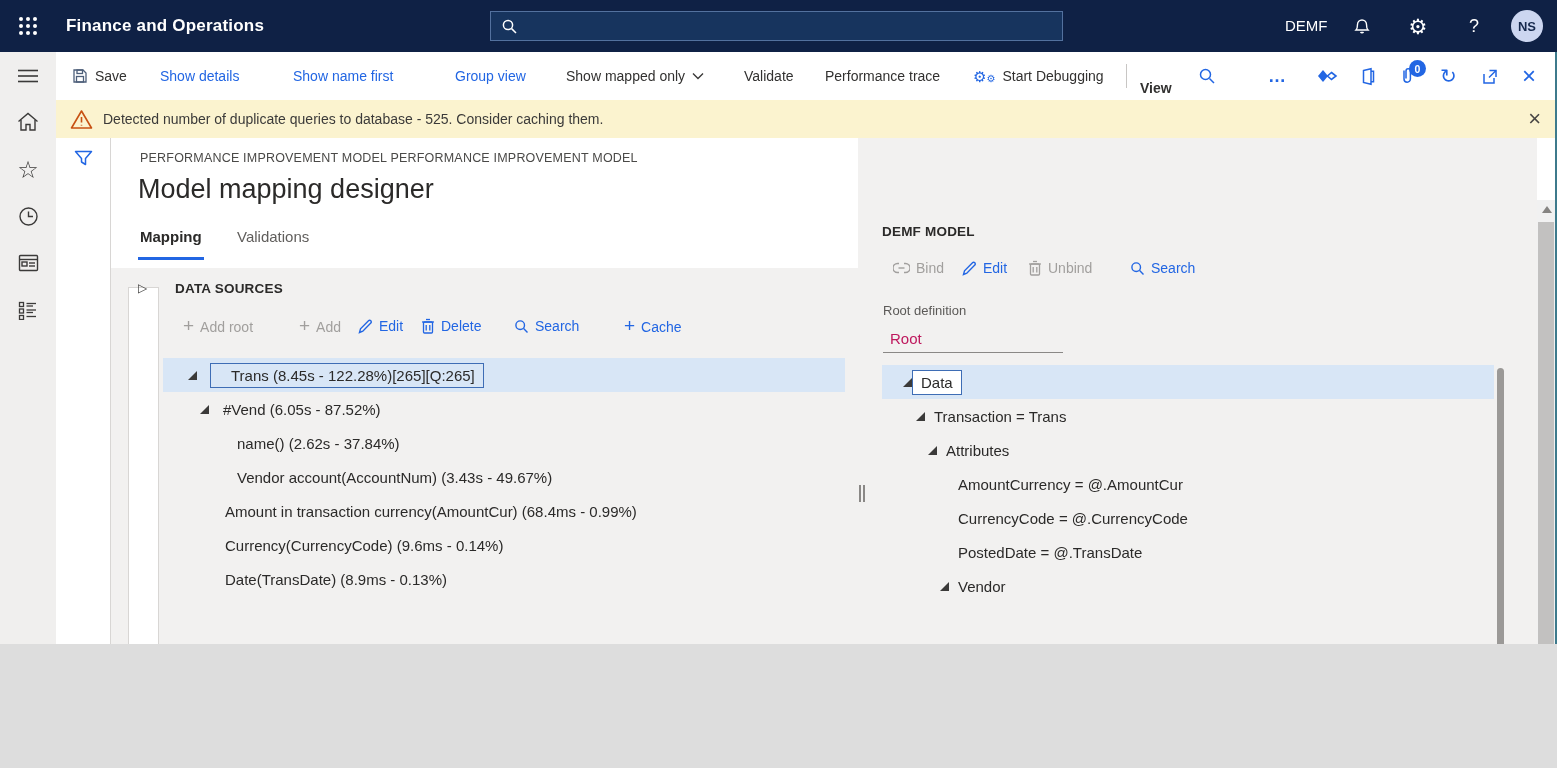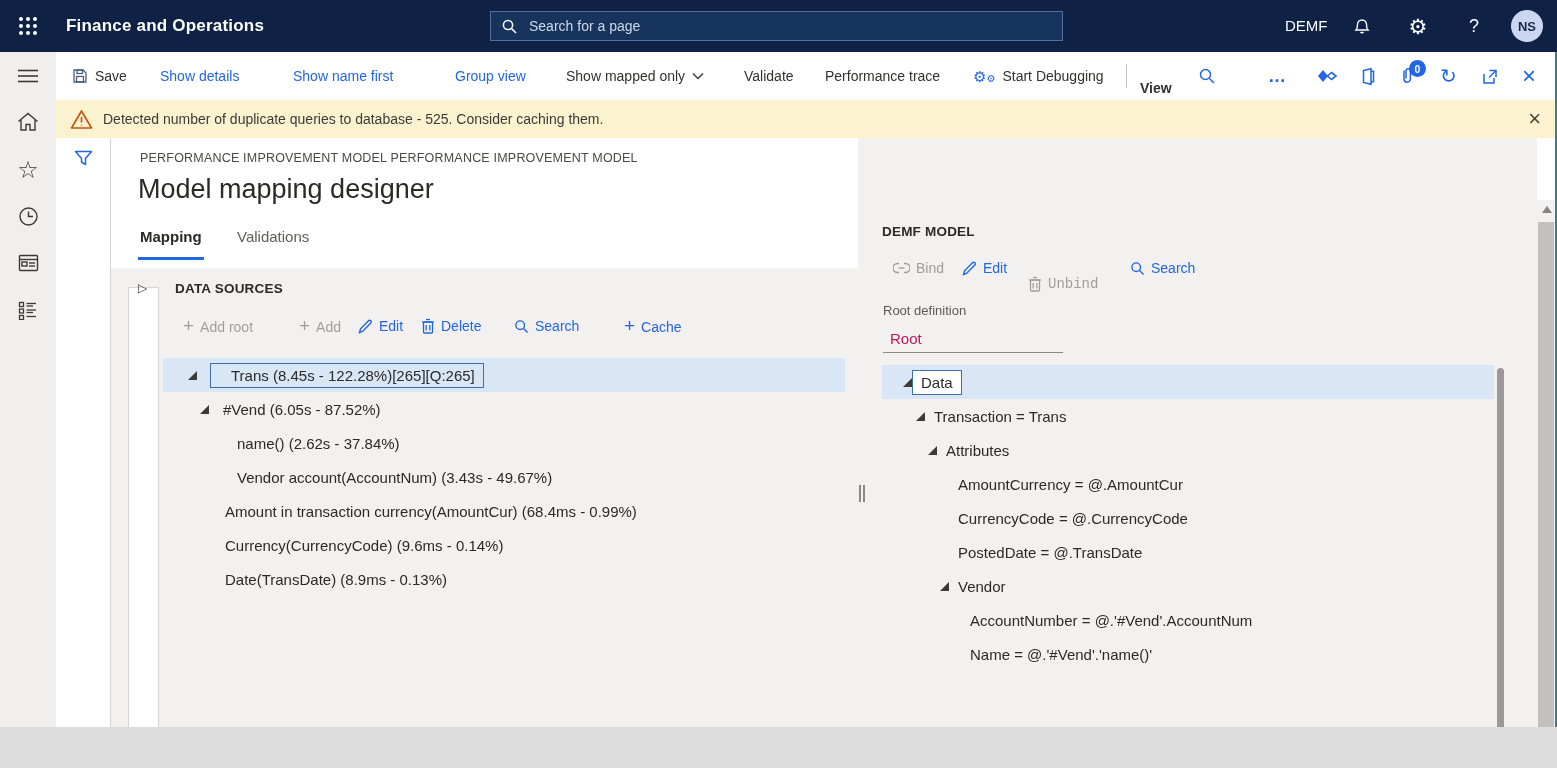--- a/index.html
+++ b/index.html
@@ -1,16 +1,16 @@
 <!DOCTYPE html>
 <html><head>
 <meta charset="utf-8">
 <style>
   html,body{margin:0;padding:0;background:#dddddd;}
-  .stage{position:relative;width:1557px;height:727px;background:#ffffff;overflow:hidden;
+  .stage{position:relative;width:1557px;height:644px;background:#ffffff;overflow:hidden;
          font-family:"Liberation Sans",sans-serif;color:#323130;}
   .abs{position:absolute;}
   svg{display:block;}
 
   
   .topbar{left:0;top:0;width:1557px;height:52px;background:#0f2145;display:flex;align-items:center;}
   .waffle{left:12px;top:10px;width:32px;height:32px;display:flex;align-items:center;justify-content:center;cursor:pointer;}
   .app-title{left:66px;top:0;height:52px;line-height:52px;color:#ffffff;font-size:17px;font-weight:700;letter-spacing:.2px;}
   .top-search{left:490px;top:11px;width:573px;height:30px;background:#17345e;border:1px solid #53719e;
               display:flex;align-items:center;padding:0 10px;box-sizing:border-box;}
@@ -119,21 +119,20 @@
     </svg>
   </div>
   <div class="abs app-title">Finance and Operations</div>
   <div class="abs top-search">
     <span>
       <svg width="17" height="17" viewBox="0 0 17 17" fill="none" stroke="#ffffff" stroke-width="1.5">
         <circle cx="7" cy="7" r="4.6"></circle>
           <line x1="10.6" y1="10.6" x2="15" y2="15"></line>
       </svg>
     </span>
-    <input placeholder="Search for a page" style="">
   </div>
   <div class="abs company tb-right">DEMF</div>
   <div class="abs tb-ic" style="left:1344px;">
     <svg width="20" height="20" viewBox="0 0 20 20" fill="none" stroke="#ffffff" stroke-width="1.4">
       <path d="M4 14 C5.5 12.5 5.5 10 5.5 8.5 a4.5 4.5 0 0 1 9 0 C14.5 10 14.5 12.5 16 14 Z"></path>
       <path d="M8.5 16 a1.8 1.8 0 0 0 3 0"></path>
     </svg>
   </div>
   <div class="abs tb-ic" style="left:1400px;">
     <span class="gear-glyph">⚙</span>
@@ -405,21 +404,21 @@
     <span>Bind</span>
   </div>
   <div class="abs tool tool-blue" style="left:962px;top:260px;">
     <span>
       <svg width="15" height="15" viewBox="0 0 15 15" fill="none" stroke="#2266e3" stroke-width="1.4">
         <path d="M1.5 13.5 L2.5 9.8 L10.5 1.8 a1.6 1.6 0 0 1 2.3 2.3 L4.8 12.2 Z"></path>
       </svg>
     </span>
     <span>Edit</span>
   </div>
-  <div class="abs tool tool-gray" style="left:1028px;top:276px;font-family:Liberation Mono, monospace;">
+  <div class="abs tool tool-gray" style="left:1028px;top:260px;">
     <span>
       <svg width="14" height="16" viewBox="0 0 14 16" fill="none" stroke="#a19f9d" stroke-width="1.3">
         <rect x="2.5" y="4" width="9" height="11" rx="1"></rect>
         <line x1="1" y1="4" x2="13" y2="4"></line>
           <line x1="5" y1="1.5" x2="9" y2="1.5"></line>
         <line x1="5.2" y1="7" x2="5.2" y2="12.5"></line>
           <line x1="8.8" y1="7" x2="8.8" y2="12.5"></line>
       </svg>
     </span>
     <span>Unbind</span>
@@ -456,23 +455,20 @@
   <div class="abs tree-row" style="left:882px;top:501px;width:612px;">
     <span style="margin-left:76px;">CurrencyCode = @.CurrencyCode</span>
   </div>
   <div class="abs tree-row" style="left:882px;top:535px;width:612px;">
     <span style="margin-left:76px;">PostedDate = @.TransDate</span>
   </div>
   <div class="abs tree-row" style="left:882px;top:569px;width:612px;">
     <span class="tri-exp" style="margin-left:58px;"></span>
     <span style="margin-left:9px;">Vendor</span>
   </div>
-  <div class="abs tree-row" style="left:882px;top:603px;width:612px;">
-    <span style="margin-left:88px;">AccountNumber = @.'#Vend'.AccountNum</span>
-  </div>
   <div class="abs tree-row" style="left:882px;top:637px;width:612px;">
     <span style="margin-left:88px;">Name = @.'#Vend'.'name()'</span>
   </div>
 
   <div class="abs divider" style="left:882px;top:741px;width:628px;background:#c8c6c4;"></div>
 
   <div class="abs sb-inner"></div>
   <div class="abs sb-outer"></div>
   <div class="abs sb-thumb"></div>
   <div class="abs sb-up"></div>

